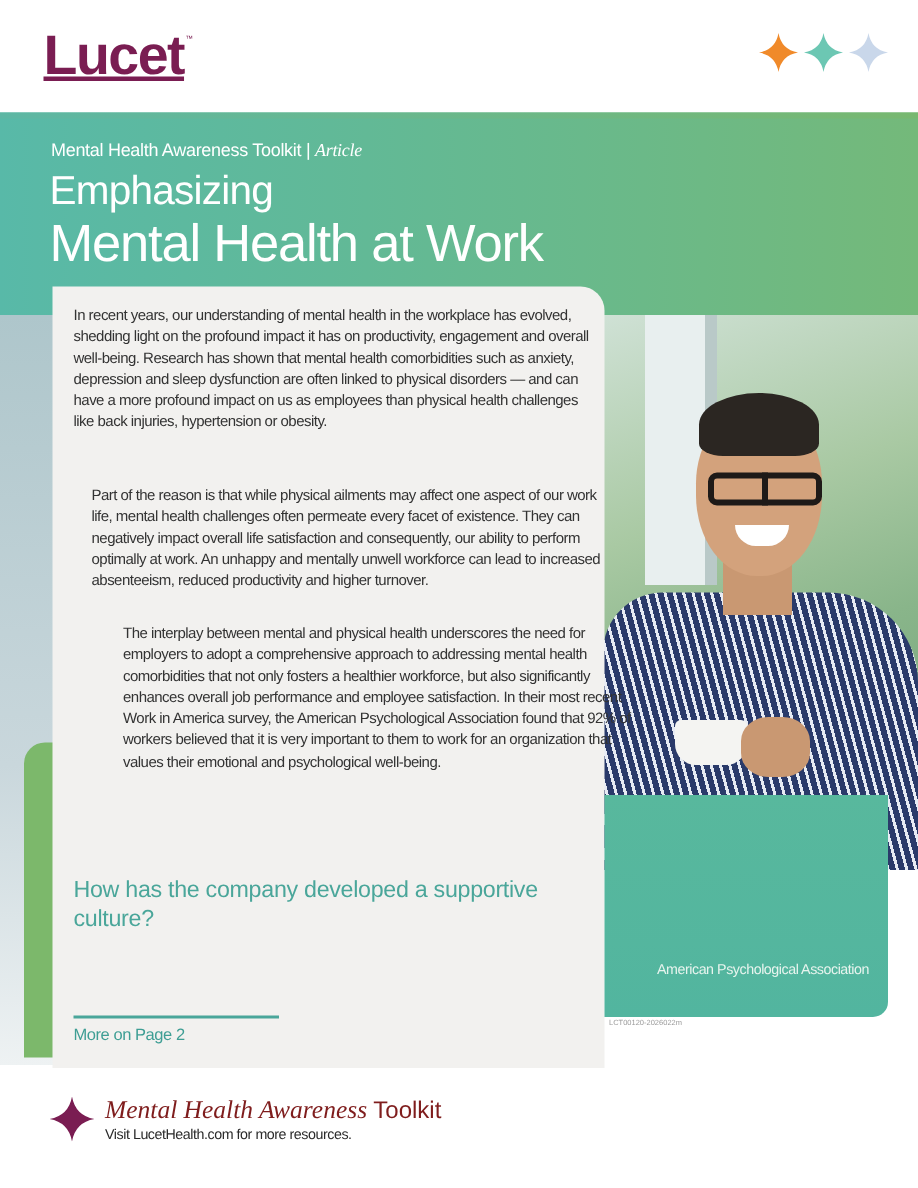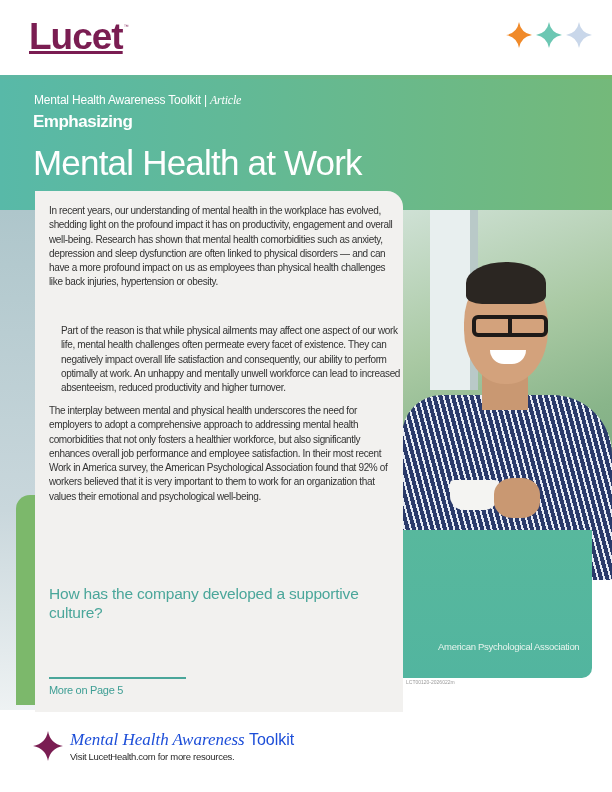--- a/index.html
+++ b/index.html
@@ -9,21 +9,21 @@
   .logo { position: absolute; left: 29px; top: 16px; font-family: "Liberation Sans", sans-serif; font-weight: bold; font-size: 37px; color: #7a1d52; letter-spacing: -1px; text-decoration: underline; }
   .logo .tm { font-size: 5px; position: absolute; right: -5px; top: 7px; font-weight: normal; }
   .stars { position: absolute; right: 20px; top: 22px; display: flex; gap: 4px; }
   .star { width: 26px; height: 26px; }
 
   .banner { position: absolute; left: 0; top: 75px; width: 612px; height: 135px;
     background: linear-gradient(90deg, #58b9a8 0%, #62b996 40%, #74b97a 100%); }
   .banner-top { position: absolute; left: 0; top: 0; width: 612px; height: 4px; background: linear-gradient(90deg,#5db7a4,#78b870); }
   .kicker { position: absolute; left: 34px; top: 18px; color: #fff; font-size: 12px; letter-spacing: -0.2px; }
   .kicker .art { font-family: "Liberation Serif", serif; font-style: italic; font-size: 12px; }
-  .title1 { position: absolute; left: 33px; top: 37px; color: #fff; font-size: 17px; font-weight: 700; letter-spacing: -0.5px; }
+  .title1 { position: absolute; left: 33px; top: 37px; color: #fff; font-size: 27px; font-weight: 400; letter-spacing: -0.5px; }
   .title2 { position: absolute; left: 33px; top: 68px; color: #fff; font-size: 35px; letter-spacing: -0.8px; }
 
   .bg-left { position: absolute; left: 0; top: 210px; width: 40px; height: 500px;
     background: linear-gradient(180deg, #aec6cb 0%, #c9d7dc 60%, #eef2f3 100%); }
   .green-tab { position: absolute; left: 16px; top: 495px; width: 26px; height: 210px; background: #7cb86b; border-top-left-radius: 14px; }
 
   .photo { position: absolute; left: 402px; top: 210px; width: 210px; height: 370px; overflow: hidden;
     background: linear-gradient(160deg, #cfe1d5 0%, #a9c9a3 35%, #89b58a 60%, #6f9f77 100%); }
   .photo .window { position: absolute; left: 28px; top: 0; width: 40px; height: 180px; background: #e8efef; }
   .photo .window2 { position: absolute; left: 68px; top: 0; width: 8px; height: 180px; background: #b9c9c8; }
@@ -33,33 +33,33 @@
   .photo .head { position: absolute; left: 62px; top: 62px; width: 84px; height: 112px; background: #d3a27c; border-radius: 45% 45% 48% 48%; }
   .photo .hair { position: absolute; left: 64px; top: 52px; width: 80px; height: 42px; background: #2b2622; border-radius: 50% 50% 20% 20%; }
   .photo .glasses { position: absolute; left: 70px; top: 105px; width: 76px; height: 22px; border: 4px solid #1e1a18; border-radius: 6px; }
   .photo .glasses::after { content: ""; position: absolute; left: 32px; top: -4px; width: 4px; height: 22px; background: #1e1a18; }
   .photo .smile { position: absolute; left: 88px; top: 140px; width: 36px; height: 14px; background: #fff; border-radius: 0 0 18px 18px; }
   .photo .cup { position: absolute; left: 48px; top: 270px; width: 48px; height: 30px; background: #f4f4f2; border-radius: 4px 4px 14px 14px; }
   .photo .hand { position: absolute; left: 92px; top: 268px; width: 46px; height: 40px; background: #c99872; border-radius: 40%; }
 
   .article { position: absolute; left: 35px; top: 191px; width: 368px; height: 521px; background: #f2f1ef; border-top-right-radius: 16px; }
   .article p { position: absolute; left: 14px; width: 346px; font-size: 10px; line-height: 14.3px; letter-spacing: -0.35px; color: #333; }
-  .p1 { top: 13px; } .p2 { top: 133px; margin-left: 12px; } .p3 { top: 213px; } .p4 { top: 353px; }
+  .p1 { top: 13px; } .p2 { top: 133px; margin-left: 12px; } .p3 { top: 225px; margin-left: 33px; } .p4 { top: 353px; }
   .q-head { position: absolute; left: 14px; top: 393px; width: 340px; font-size: 15.5px; line-height: 19px; color: #4aa69a; letter-spacing: -0.2px; }
   .article .q-body { top: 432px; }
   .rule { position: absolute; left: 14px; top: 486px; width: 137px; height: 1.5px; background: #4aa69a; }
   .more { position: absolute; left: 14px; top: 493px; font-size: 11px; color: #3e9e94; letter-spacing: -0.3px; }
 
   .stat { position: absolute; left: 403px; top: 530px; width: 189px; height: 148px; background: linear-gradient(180deg,#58b89d,#52b59f); border-bottom-right-radius: 10px; }
   .stat-text { position: absolute; left: 15px; top: 10px; width: 175px; font-size: 16.5px; line-height: 21px; color: #fff; letter-spacing: -0.2px; font-weight: 300; }
   .stat-src { position: absolute; left: 15px; top: 111px; font-size: 9.5px; color: #e7f4ee; letter-spacing: -0.3px; margin-left: 20px; }
   .code { position: absolute; left: 406px; top: 679px; font-size: 5px; color: #9a9a9a; }
 
   .footer-icon { position: absolute; left: 33px; top: 731px; width: 30px; height: 30px; }
-  .footer-title { position: absolute; left: 70px; top: 730px; font-size: 16px; color: #1d4ed8; }
+  .footer-title { position: absolute; left: 70px; top: 730px; font-size: 16px; color: #7f1d1d; }
   .footer-title .it { font-family: "Liberation Serif", serif; font-style: italic; font-size: 17px; }
   .footer-sub { position: absolute; left: 70px; top: 751px; font-size: 9.5px; letter-spacing: -0.3px; color: #2a2a2a; }
 </style>
 </head>
 <body>
 
 <div class="logo"><span>Lucet</span><span class="tm">™</span></div>
 
 <div class="stars">
   <svg class="star" viewBox="0 0 20 20">
@@ -95,21 +95,21 @@
   <div class="cup"></div>
   <div class="hand"></div>
 </div>
 
 <div class="article">
   <p class="p1">In recent years, our understanding of mental health in the workplace has evolved, shedding light on the profound impact it has on productivity, engagement and overall well-being. Research has shown that mental health comorbidities such as anxiety, depression and sleep dysfunction are often linked to physical disorders — and can have a more profound impact on us as employees than physical health challenges like back injuries, hypertension or obesity.</p>
   <p class="p2">Part of the reason is that while physical ailments may affect one aspect of our work life, mental health challenges often permeate every facet of existence. They can negatively impact overall life satisfaction and consequently, our ability to perform optimally at work. An unhappy and mentally unwell workforce can lead to increased absenteeism, reduced productivity and higher turnover.</p>
   <p class="p3">The interplay between mental and physical health underscores the need for employers to adopt a comprehensive approach to addressing mental health comorbidities that not only fosters a healthier workforce, but also significantly enhances overall job performance and employee satisfaction. In their most recent Work in America survey, the American Psychological Association found that 92% of workers believed that it is very important to them to work for an organization that values their emotional and psychological well-being.</p>
   <div class="q-head">How has the company developed a supportive culture?</div>
   <div class="rule"></div>
-  <div class="more">More on Page 5</div>
+  <div class="more">More on Page 2</div>
 </div>
 
 <div class="stat">
   <div class="stat-src">American Psychological Association</div>
 </div>
 <div class="code">LCT00120-2026022m</div>
 
 <svg class="footer-icon" viewBox="0 0 20 20">
     <path d="M10 0 Q11.5 8.5 20 10 Q11.5 11.5 10 20 Q8.5 11.5 0 10 Q8.5 8.5 10 0Z" fill="#7a1d52"></path>
   </svg>

